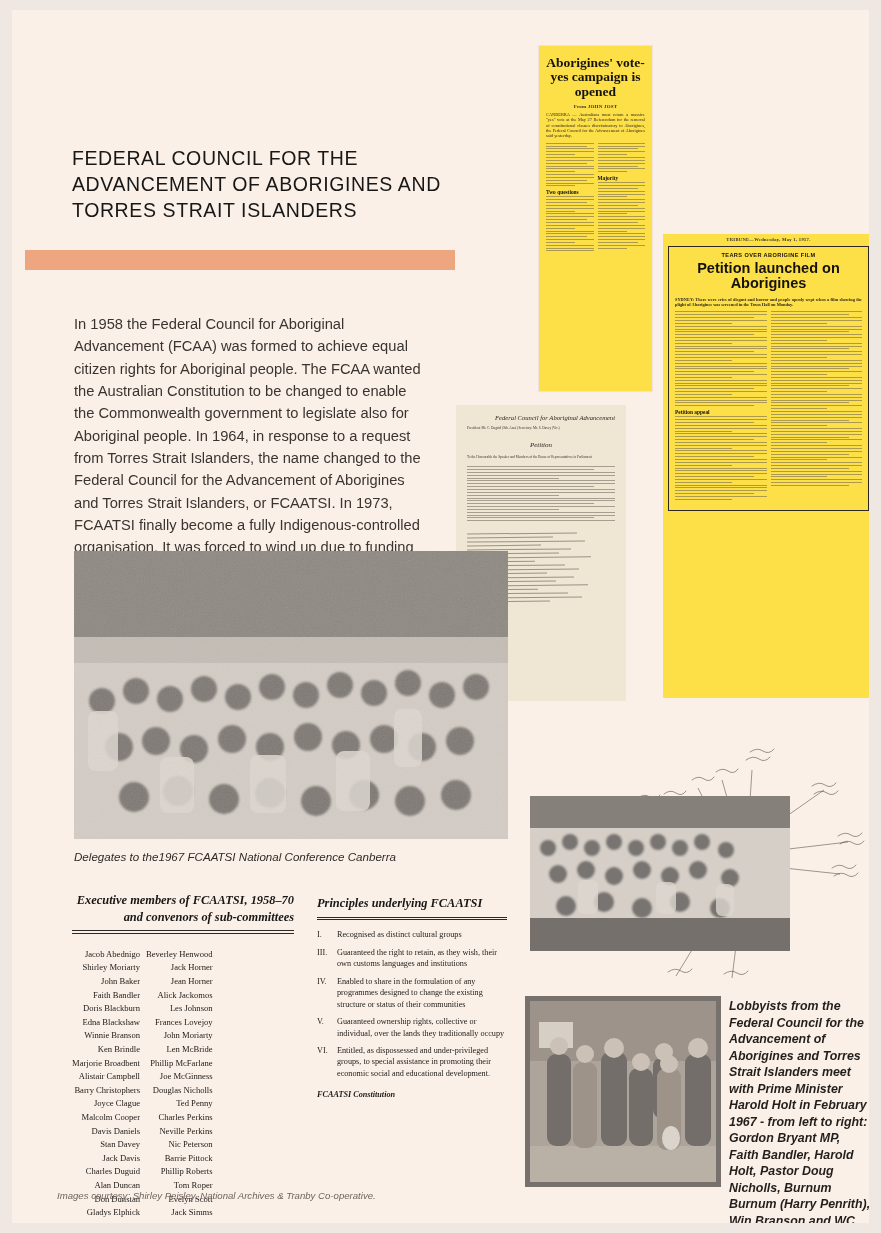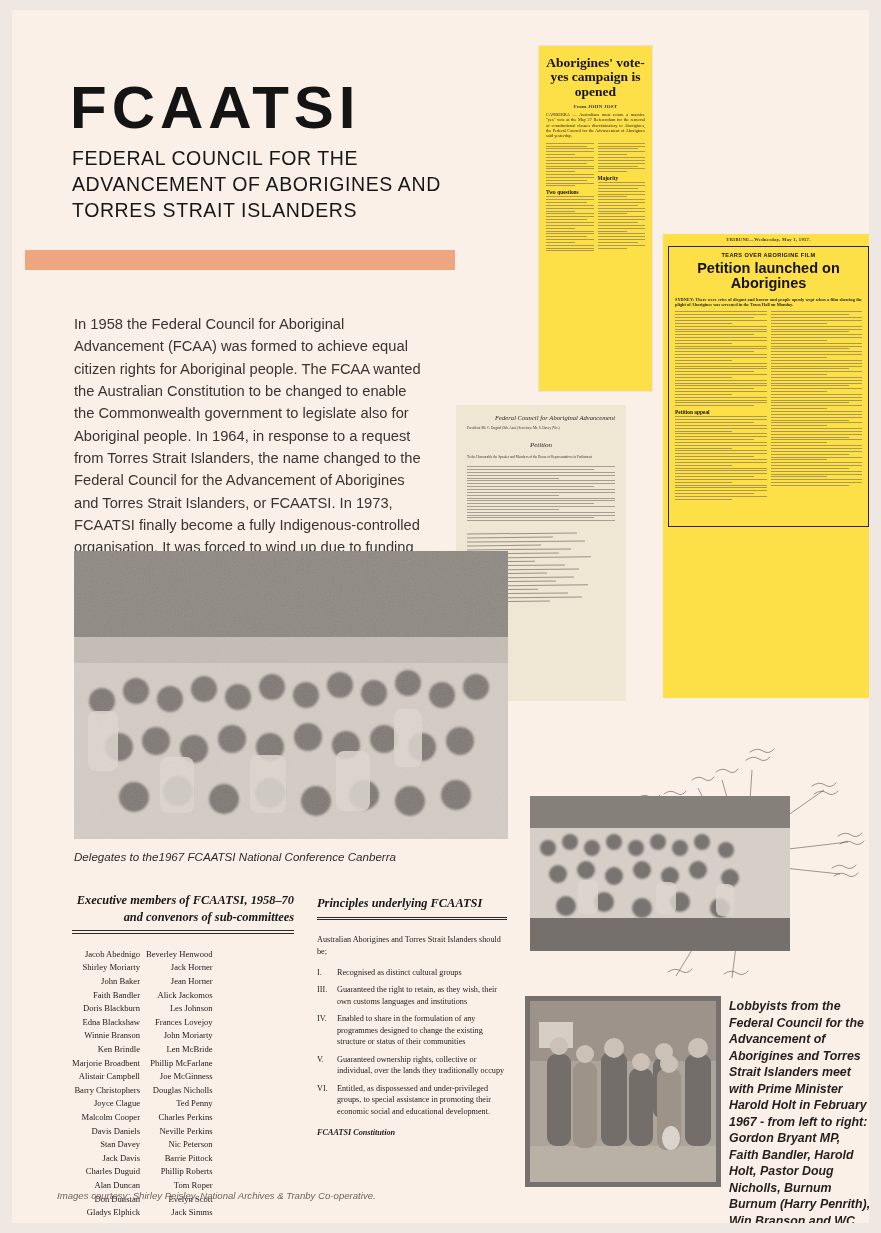--- a/index.html
+++ b/index.html
@@ -148,21 +148,20 @@
   .script i{
     display:block;height:1px;background:#4a4036;opacity:.5;
     margin-bottom:3px;transform:skewY(-.6deg);
   }
 </style>
 </head>
 <body>
 
 <div class="panel">
 
-  <div class="title">FCAATSI</div>
   <div class="subtitle">FEDERAL COUNCIL FOR THE ADVANCEMENT OF ABORIGINES AND TORRES STRAIT ISLANDERS</div>
   <div class="accent-bar"></div>
   <div class="body-copy">In 1958 the Federal Council for Aboriginal Advancement (FCAA) was formed to achieve equal citizen rights for Aboriginal people. The FCAA wanted the Australian Constitution to be changed to enable the Commonwealth government to legislate also for Aboriginal people. In 1964, in response to a request from Torres Strait Islanders, the name changed to the Federal Council for the Advancement of Aborigines and Torres Strait Islanders, or FCAATSI. In 1973, FCAATSI finally become a fully Indigenous-controlled organisation. It was forced to wind up due to funding cuts in 1978.</div>
 
   <div class="clip" id="clip-voteyes">
     <div style="padding:10px 7px 0 7px;">
       <div class="cl-head" style="font-size:13.5px;">Aborigines' vote-yes campaign is opened</div>
       <div class="cl-byline" style="margin-top:5px;">From JOHN JOST</div>
       <div class="cl-lead" style="margin-top:3px;">CANBERRA — Australians must return a massive "yes" vote at the May 27 Referendum for the removal of constitutional clauses discriminatory to Aborigines, the Federal Council for the Advancement of Aborigines said yesterday.</div>
       <div class="cl-cols" style="margin-top:4px;">
@@ -250,21 +249,21 @@
               <i></i>
               <i class="s"></i>
           </div>
         </div>
       </div>
     </div>
   </div>
 
   <div class="clip" id="clip-petition">
     <div class="cl-masthead" style="margin-top:3px;">TRIBUNE—Wednesday, May 1, 1957.</div>
-    <div style="margin:4px 5px 0 5px;border:1.3px solid #2c2722;padding:5px 6px 24px 6px;">
+    <div style="margin:4px 5px 0 5px;border:1.3px solid #2c2722;padding:5px 6px 8px 6px;">
       <div class="cl-kicker">TEARS OVER ABORIGINE FILM</div>
       <div class="cl-head" style="font-size:14.5px;margin-top:3px;font-family:'Liberation Sans',sans-serif;">Petition launched on Aborigines</div>
       <div class="cl-lead" style="margin-top:5px;font-weight:bold;">SYDNEY: There were cries of disgust and horror and people openly wept when a film showing the plight of Aborigines was screened in the Town Hall on Monday.</div>
       <div class="cl-cols" style="margin-top:4px;">
         <div style="flex:1;">
           <div class="fake-lines">
             <i></i>
               <i></i>
               <i class="m"></i>
               <i></i>
@@ -666,21 +665,20 @@
           <li>Jack Simms</li>
           <li>Mamie Smith</li>
         </ul>
     </div>
   </div>
 
   <div id="princ-block">
     <div class="col-head">Principles underlying FCAATSI</div>
     <hr class="rule">
     <hr class="rule thin">
-    <div class="princ-intro">Australian Aborigines and Torres Strait Islanders should be;</div>
     <ul class="princ-list" id="princ-list">
         <li>
           <span class="num">I.</span>
           <span>Recognised as distinct cultural groups</span>
         </li>
         <li>
           <span class="num">III.</span>
           <span>Guaranteed the right to retain, as they wish, their own customs languages and institutions</span>
         </li>
         <li>

